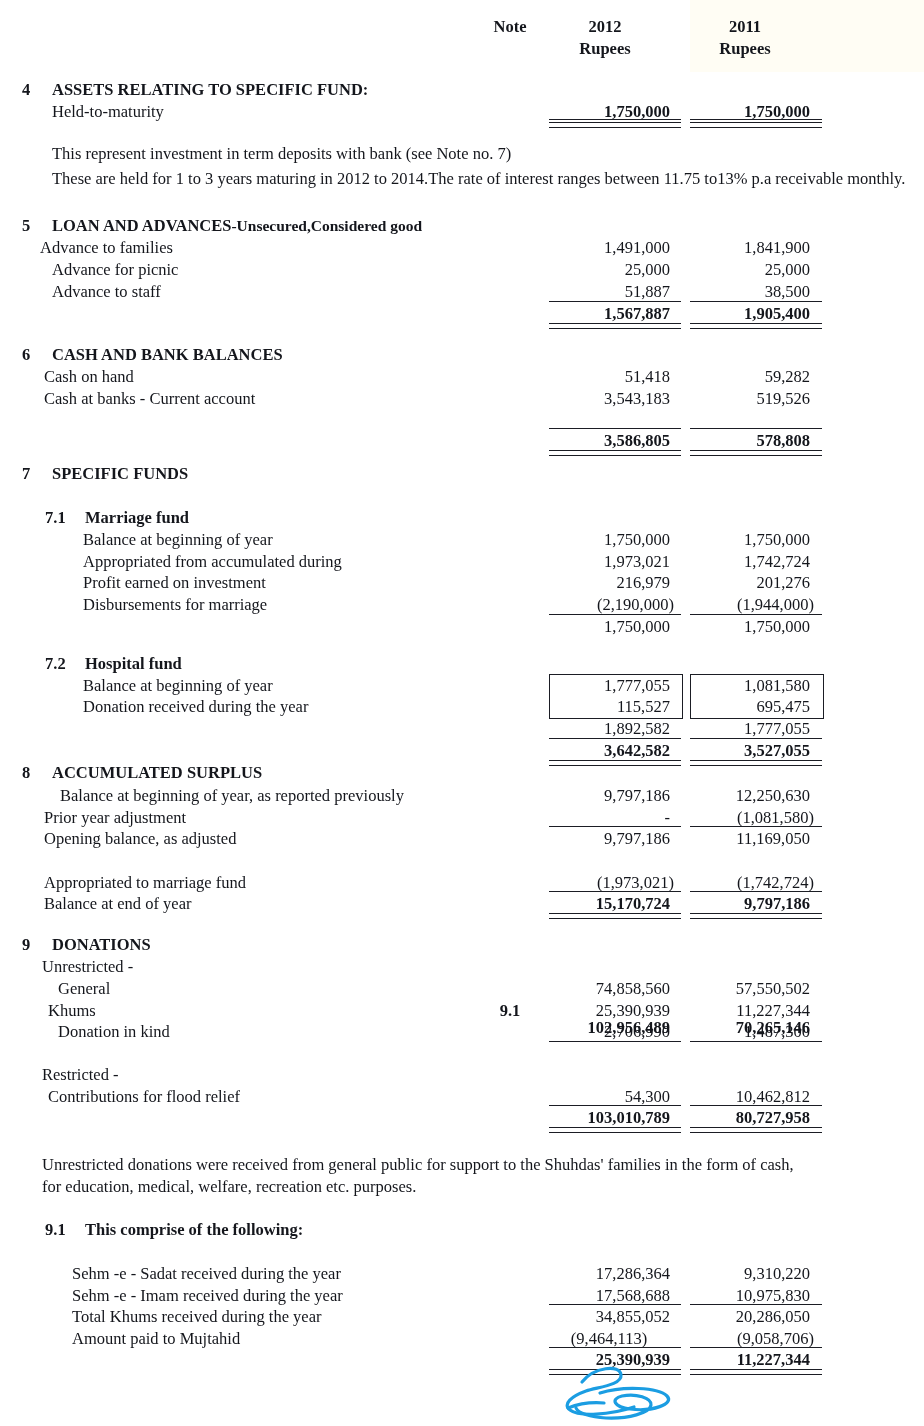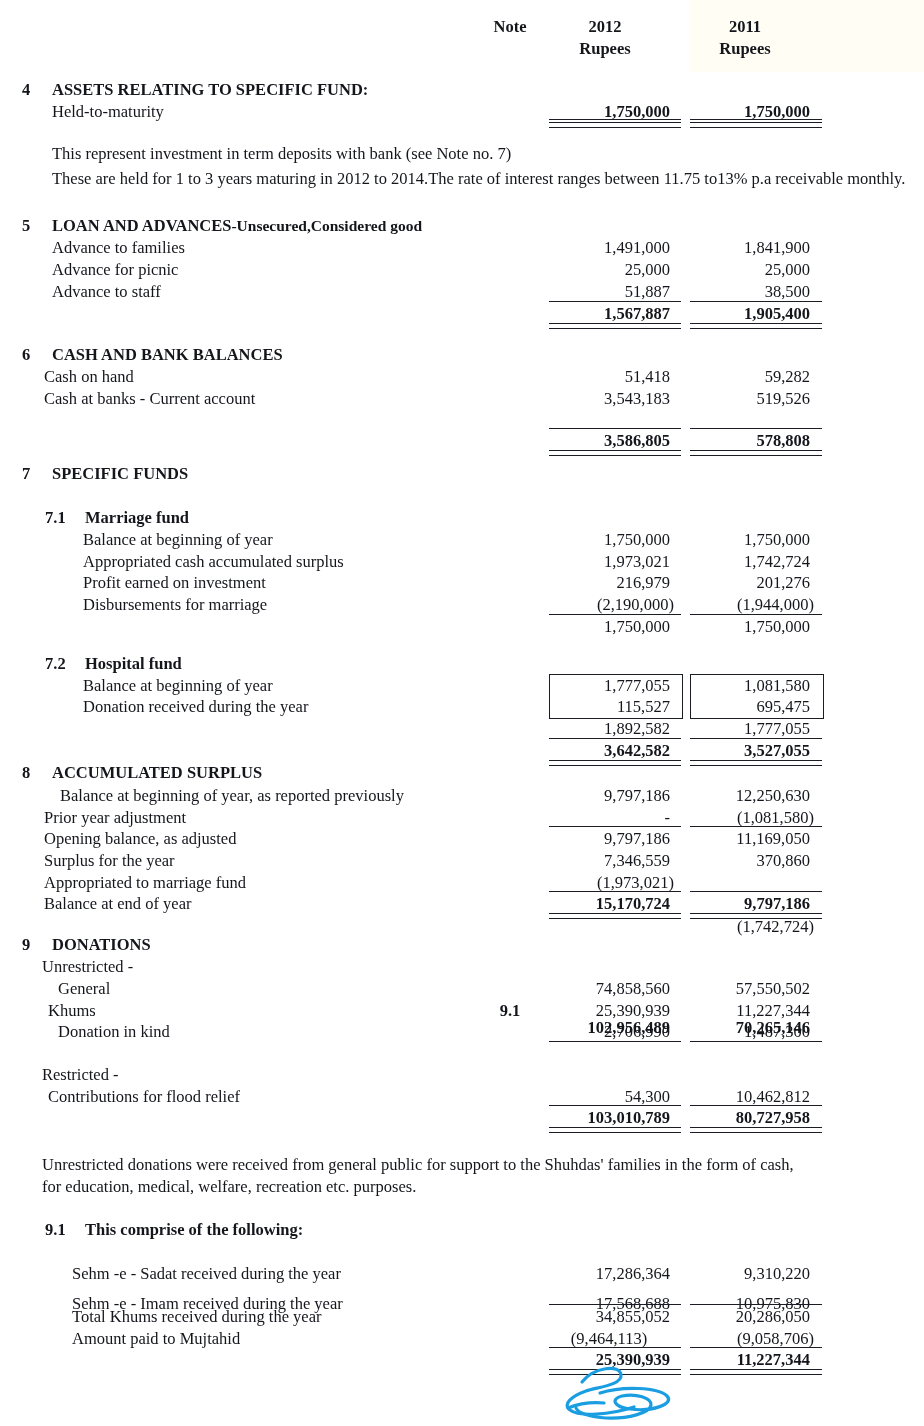--- a/index.html
+++ b/index.html
@@ -88,21 +88,21 @@
   <div class="para" style="left:52px;top:168px;">These are held for 1 to 3 years maturing  in 2012 to 2014.The rate of interest ranges between 11.75 to13% p.a receivable monthly.</div>
 
   <div class="row" style="top:215px;">
     <div class="secno">5</div>
     <div class="lbl head" style="left:52px;">
       <span>LOAN AND ADVANCES</span><span style="font-size:15.5px;">-Unsecured,Considered good</span>
     </div>
   </div>
 
   <div class="row" style="top:237px;">
-    <div class="lbl" style="left:52px;">Advance to families</div>
+    <div class="lbl" style="left:40px;">Advance to families</div>
     <div class="c1">1,491,000</div>
     <div class="c2">1,841,900</div>
   </div>
   <div class="row" style="top:259px;">
     <div class="lbl" style="left:52px;">Advance for picnic</div>
     <div class="c1">25,000</div>
     <div class="c2">25,000</div>
   </div>
   <div class="row" style="top:281px;">
     <div class="lbl" style="left:52px;">Advance to staff</div>
@@ -149,21 +149,21 @@
   <div class="row" style="top:507px;">
     <div class="subno">7.1</div>
     <div class="lbl head" style="left:85px;">Marriage fund</div>
   </div>
   <div class="row" style="top:529px;">
     <div class="lbl" style="left:83px;">Balance at beginning of year</div>
     <div class="c1">1,750,000</div>
     <div class="c2">1,750,000</div>
   </div>
   <div class="row" style="top:551px;">
-    <div class="lbl" style="left:83px;">Appropriated cash accumulated surplus</div>
+    <div class="lbl" style="left:83px;">Appropriated from accumulated during</div>
     <div class="c1">1,973,021</div>
     <div class="c2">1,742,724</div>
   </div>
   <div class="row" style="top:572px;">
     <div class="lbl" style="left:83px;">Profit earned on investment</div>
     <div class="c1">216,979</div>
     <div class="c2">201,276</div>
   </div>
   <div class="row" style="top:594px;">
     <div class="lbl" style="left:83px;">Disbursements for marriage</div>
@@ -220,29 +220,24 @@
     <div class="c1">-</div>
     <div class="c2" style="left:684px;">(1,081,580)</div>
   </div>
   <div class="rule r1" style="top:826px;"></div>
   <div class="rule r2" style="top:826px;"></div>
   <div class="row" style="top:828px;">
     <div class="lbl" style="left:44px;">Opening balance, as adjusted</div>
     <div class="c1">9,797,186</div>
     <div class="c2">11,169,050</div>
   </div>
-  <div class="row" style="top:850px;">
-    <div class="lbl" style="left:44px;">Surplus for the year</div>
-    <div class="c1">7,346,559</div>
-    <div class="c2">370,860</div>
-  </div>
   <div class="row" style="top:872px;">
     <div class="lbl" style="left:44px;">Appropriated to marriage fund</div>
     <div class="c1" style="left:544px;">(1,973,021)</div>
-    <div class="c2" style="left:684px;margin-top:44px;">(1,742,724)</div>
+    <div class="c2" style="left:684px;">(1,742,724)</div>
   </div>
   <div class="rule r1" style="top:891px;"></div>
   <div class="rule r2" style="top:891px;"></div>
   <div class="row" style="top:893px;">
     <div class="lbl" style="left:44px;">Balance at end of year</div>
     <div class="c1 b">15,170,724</div>
     <div class="c2 b">9,797,186</div>
   </div>
   <div class="dbl r1" style="top:913px;"></div>
   <div class="dbl r2" style="top:913px;"></div>
@@ -298,21 +293,21 @@
 
   <div class="row" style="top:1219px;">
     <div class="subno">9.1</div>
     <div class="lbl head" style="left:85px;">This comprise of the following:</div>
   </div>
   <div class="row" style="top:1263px;">
     <div class="lbl" style="left:72px;">Sehm -e - Sadat received during the year</div>
     <div class="c1">17,286,364</div>
     <div class="c2">9,310,220</div>
   </div>
-  <div class="row" style="top:1285px;margin-top:8px;">
+  <div class="row" style="top:1285px;">
     <div class="lbl" style="left:72px;">Sehm -e - Imam received during the year</div>
     <div class="c1">17,568,688</div>
     <div class="c2">10,975,830</div>
   </div>
   <div class="rule r1" style="top:1304px;"></div>
   <div class="rule r2" style="top:1304px;"></div>
   <div class="row" style="top:1306px;">
     <div class="lbl" style="left:72px;">Total Khums received during the year</div>
     <div class="c1">34,855,052</div>
     <div class="c2">20,286,050</div>

